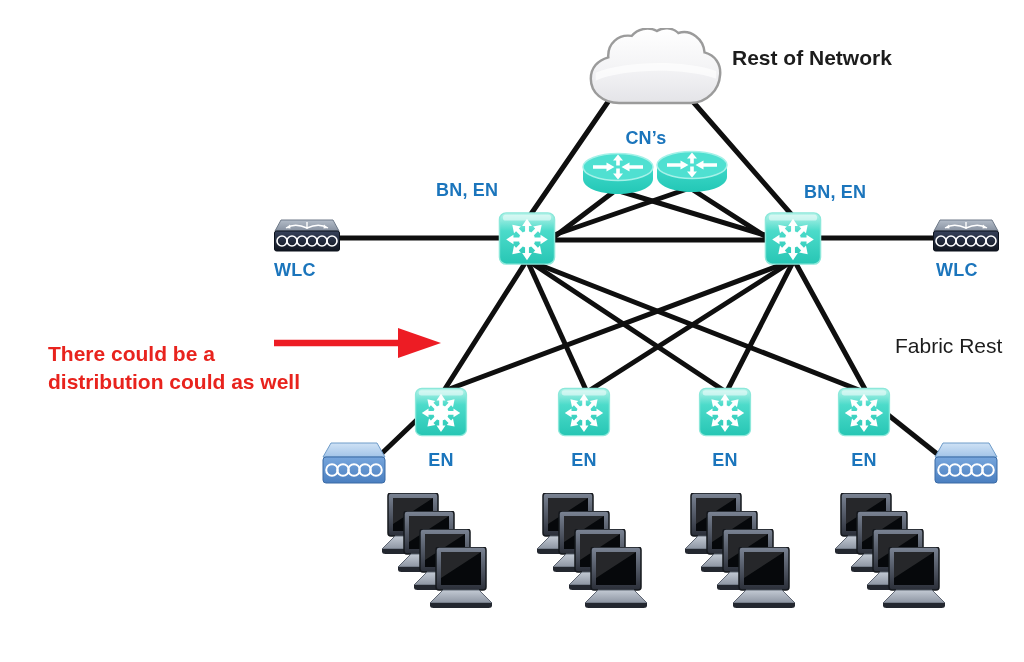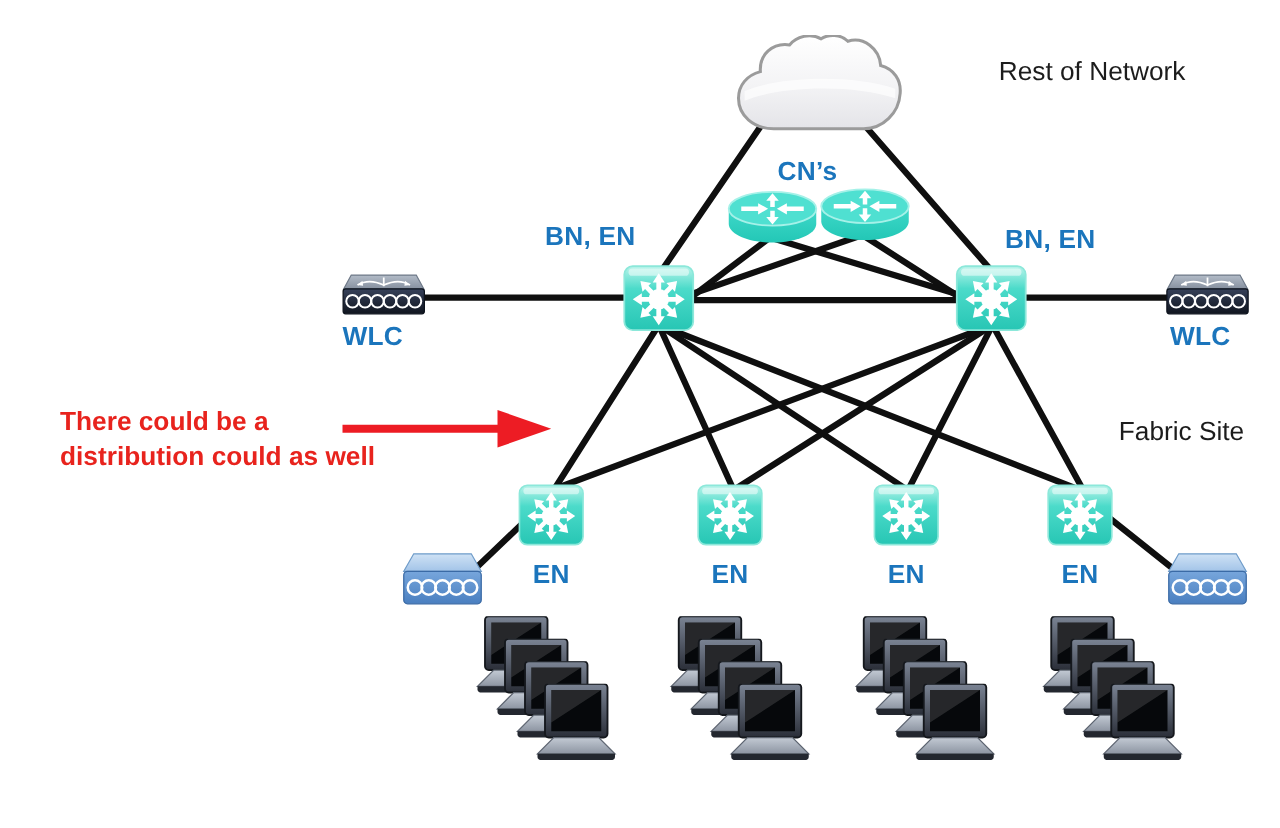--- a/index.html
+++ b/index.html
@@ -4,25 +4,25 @@
 <style>
   * { margin:0; padding:0; box-sizing:border-box; }
   html,body { background:#ffffff; font-family:"Liberation Sans", sans-serif; }
   .canvas { position:relative; width:1024px; height:662px; background:#ffffff; overflow:hidden; }
 
   .links { position:absolute; left:0; top:0; width:1024px; height:662px; }
   .links line { stroke:var(--link-black,#0f0f0f); stroke-width:5; stroke-linecap:round; }
 
   .node { position:absolute; line-height:0; }
 
-  .lbl-blue { position:absolute; font-weight:bold; color:var(--label-blue,#1B75BC); font-size:21px; letter-spacing:.2px; line-height:24px; }
+  .lbl-blue { position:absolute; font-weight:bold; color:var(--label-blue,#1B75BC); font-size:18px; letter-spacing:.2px; line-height:24px; }
   .lbl-dark { position:absolute; color:#1c1c1c; font-size:21px; line-height:24px; }
   .center { text-align:center; }
 
-  .annot-text { position:absolute; color:var(--annotation-red,#E8231D); font-size:21px; font-weight:600; line-height:28px; }
+  .annot-text { position:absolute; color:var(--annotation-red,#E8231D); font-size:21px; font-weight:600; line-height:28px;margin-top:16px; }
   .annot-arrow { position:absolute; }
 
   .hidden-defs { position:absolute; width:0; height:0; overflow:hidden; }
 </style>
 </head>
 <body>
 
 <svg class="hidden-defs" aria-hidden="true">
   <defs>
     <linearGradient id="gTeal" x1="0" y1="0" x2="0" y2="1">
@@ -160,21 +160,21 @@
       <line x1="794" y1="260" x2="866" y2="391"></line>
       <line x1="377" y1="458" x2="424" y2="413"></line>
       <line x1="887" y1="414" x2="946" y2="461"></line>
     </svg>
 
   <div class="node" style="left:584px; top:28px;">
     <svg width="140" height="80">
         <use href="#sym-cloud"></use>
       </svg>
   </div>
-  <div class="lbl-dark" style="left:799px; top:46px;">Rest of Network</div>
+  <div class="lbl-dark" style="left:732px; top:46px;font-weight:bold;">Rest of Network</div>
 
   <div class="lbl-blue center" style="left:615px; top:126px; width:62px;">CN’s</div>
   <div class="node" style="left:579px; top:149px;">
     <svg width="78" height="48">
         <use href="#sym-router"></use>
       </svg>
   </div>
   <div class="node" style="left:653px; top:147px;">
     <svg width="78" height="48">
         <use href="#sym-router"></use>
@@ -211,21 +211,21 @@
     <div>There could be a</div>
     <div>distribution could as well</div>
   </div>
   <div class="annot-arrow" style="left:271px; top:327px;">
     <svg width="172" height="32">
       <line x1="3" y1="16" x2="130" y2="16" stroke="#ED1C24" stroke-width="6.5"></line>
       <polygon points="127,1 170,16 127,31" fill="#ED1C24"></polygon>
     </svg>
   </div>
 
-  <div class="lbl-dark" style="left:895px; top:334px;">Fabric Site</div>
+  <div class="lbl-dark" style="left:895px; top:334px;">Fabric Rest</div>
 
   <div class="node" style="left:414px; top:387px;">
     <svg width="54" height="50">
         <use href="#sym-switch"></use>
       </svg>
   </div>
   <div class="node" style="left:557px; top:387px;">
     <svg width="54" height="50">
         <use href="#sym-switch"></use>
       </svg>

